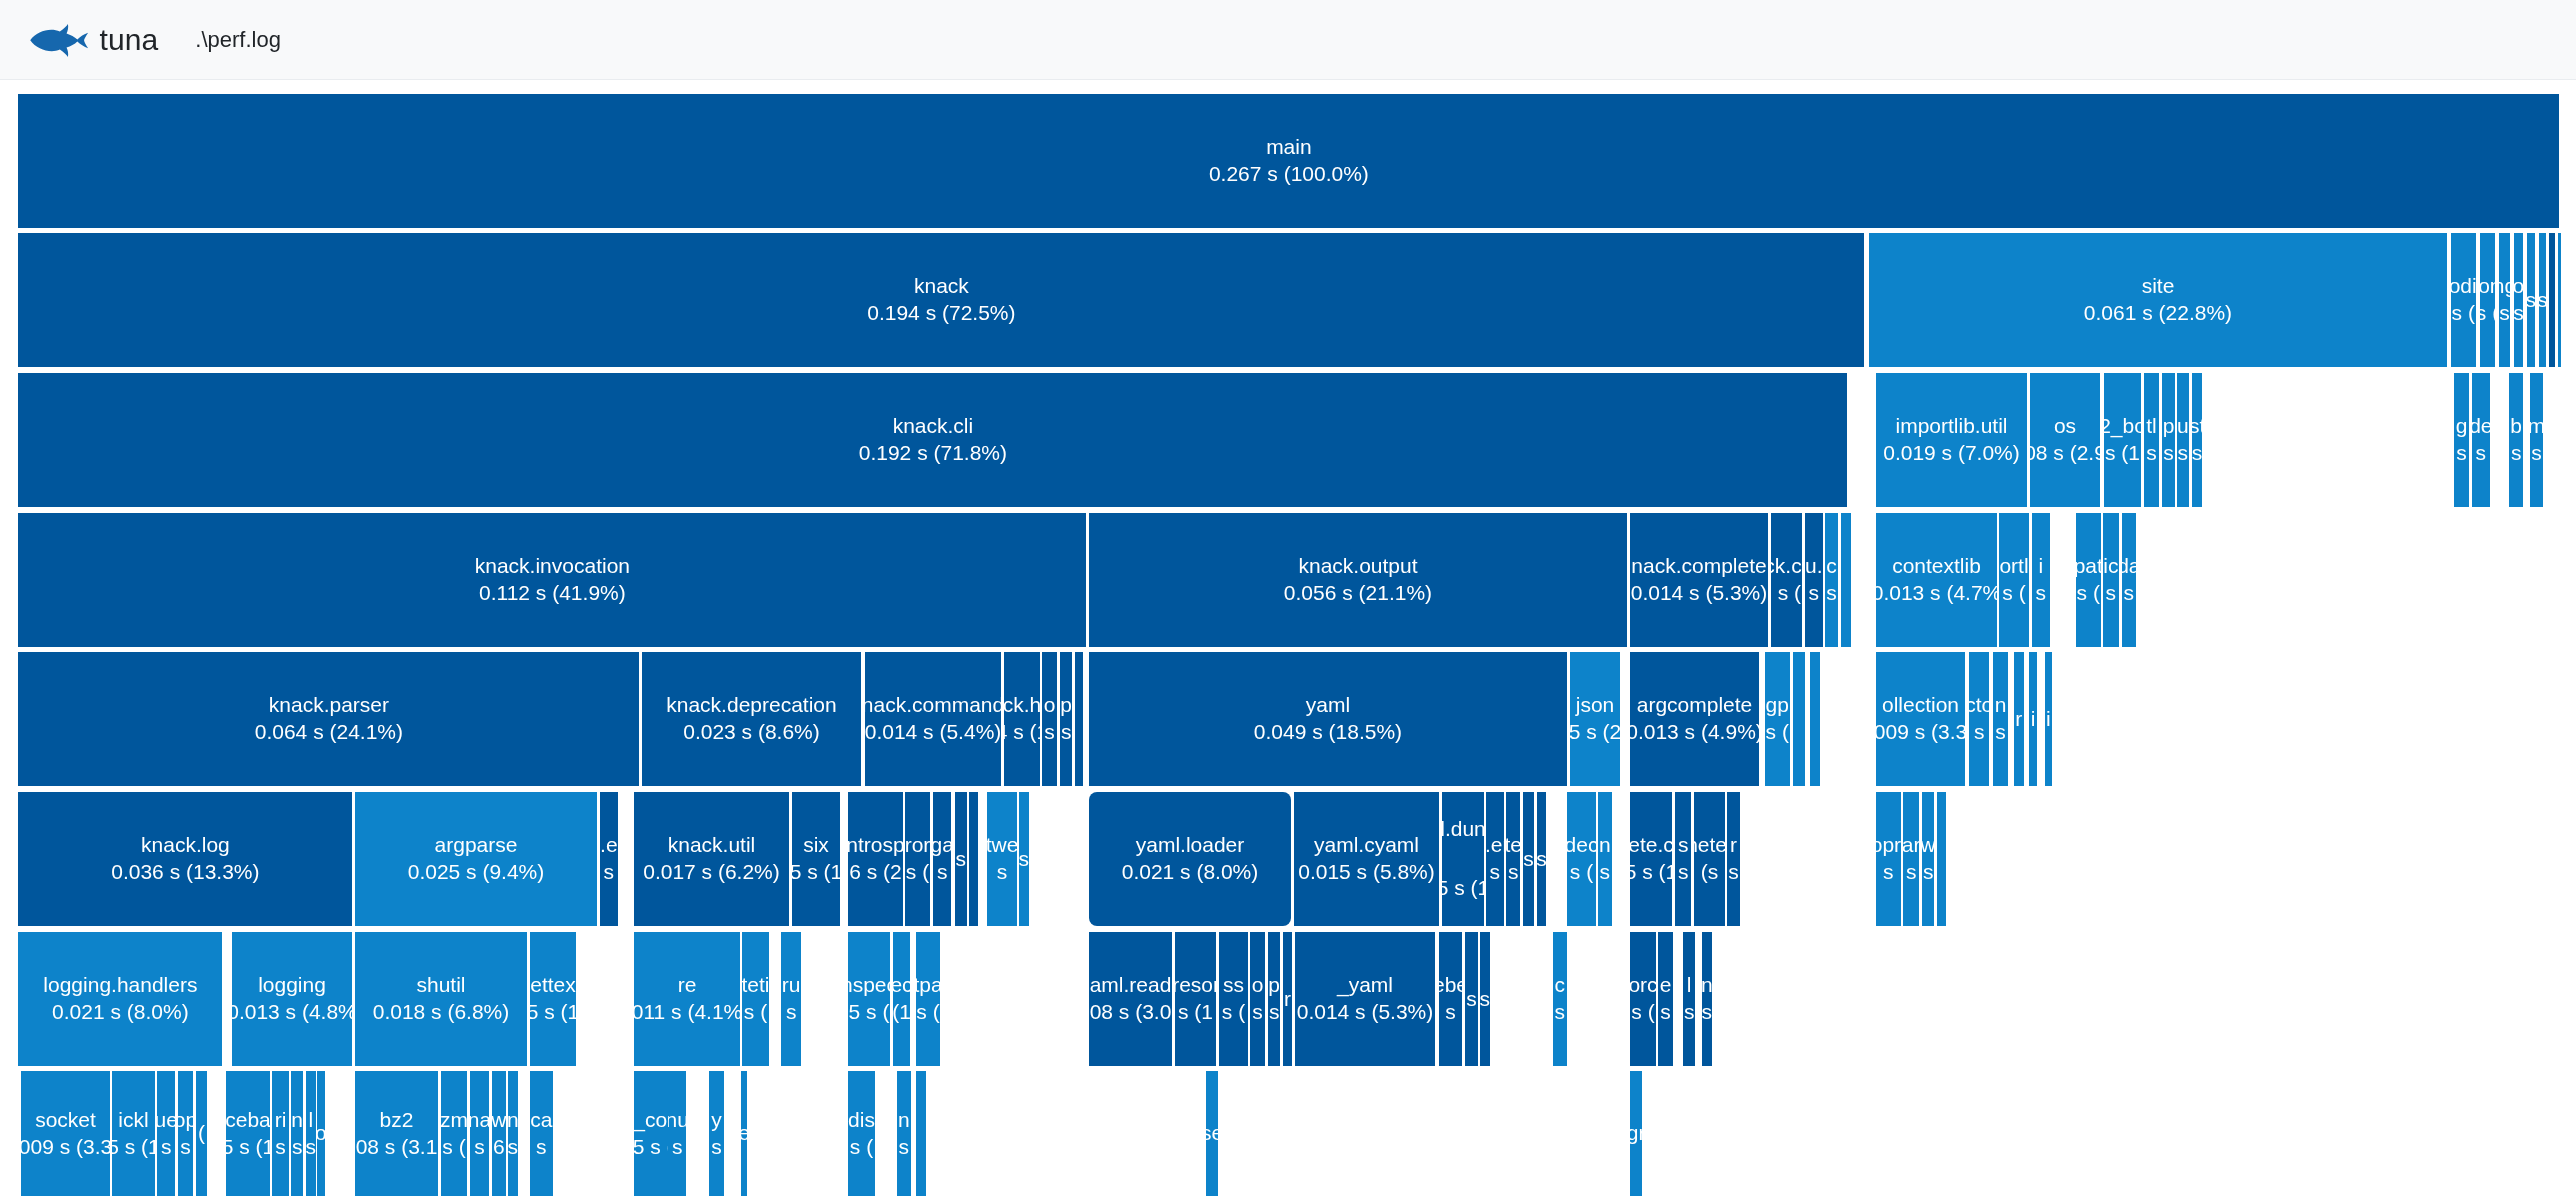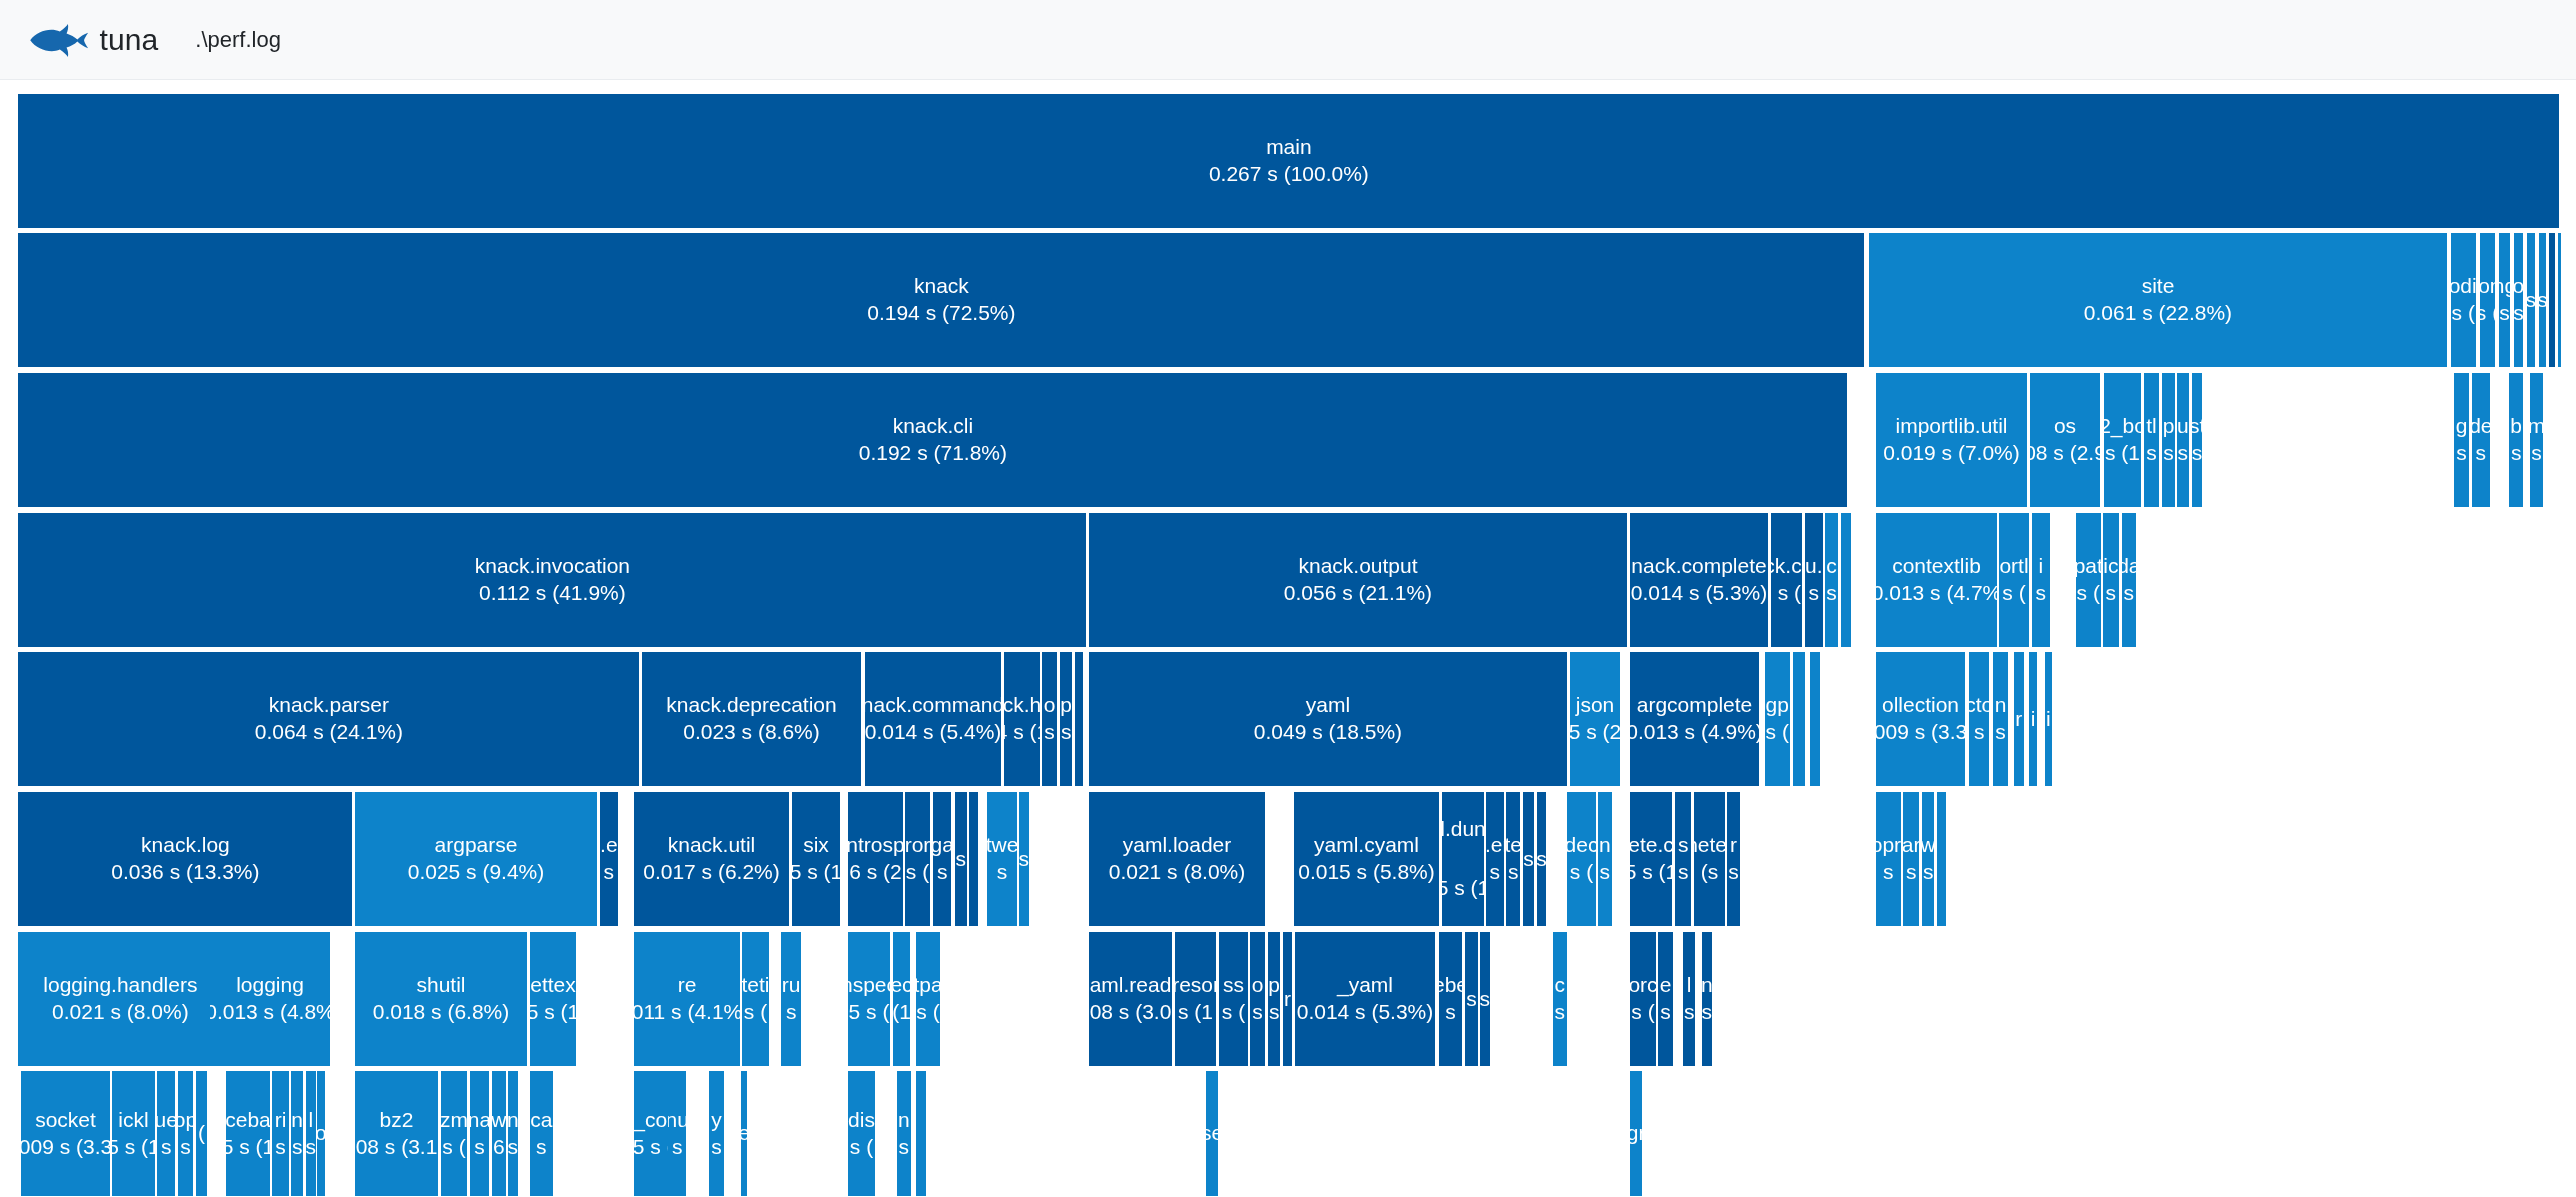--- a/index.html
+++ b/index.html
@@ -343,21 +343,21 @@
         <span class="vl"></span>
       </div>
       <div class="cell c-light" style="left: 987px; width: 30px;">
         <span class="nm">twe</span>
         <span class="vl">s</span>
       </div>
       <div class="cell c-light" style="left: 1019px; width: 9.5px;">
         <span class="nm"></span>
         <span class="vl">s</span>
       </div>
-      <div class="cell c-dark" style="left: 1089px; width: 176px;">
+      <div class="cell c-dark" style="left: 1089px; width: 202px; border-radius: 8px;">
         <span class="nm">yaml.loader</span>
         <span class="vl">0.021 s (8.0%)</span>
       </div>
       <div class="cell c-dark" style="left: 1294px; width: 145px;">
         <span class="nm">yaml.cyaml</span>
         <span class="vl">0.015 s (5.8%)</span>
       </div>
       <div class="cell c-dark" style="left: 1442px; width: 42px; gap: 32px;">
         <span class="nm">l.dun</span>
         <span class="vl">5 s (1</span>
@@ -417,21 +417,21 @@
       <div class="cell c-light" style="left: 1937px; width: 8.9px;">
         <span class="nm"></span>
         <span class="vl"></span>
       </div>
     </div>
     <div class="row" style="top: 852px; height: 134px;">
       <div class="cell c-light" style="left: 18.4px; width: 204px;">
         <span class="nm">logging.handlers</span>
         <span class="vl">0.021 s (8.0%)</span>
       </div>
-      <div class="cell c-light" style="left: 210px; width: 120px;">
+      <div class="cell c-light" style="left: 232px; width: 120px;">
         <span class="nm">logging</span>
         <span class="vl">0.013 s (4.8%</span>
       </div>
       <div class="cell c-light" style="left: 355px; width: 172px;">
         <span class="nm">shutil</span>
         <span class="vl">0.018 s (6.8%)</span>
       </div>
       <div class="cell c-light" style="left: 530px; width: 46px;">
         <span class="nm">ettex</span>
         <span class="vl">5 s (1</span>

